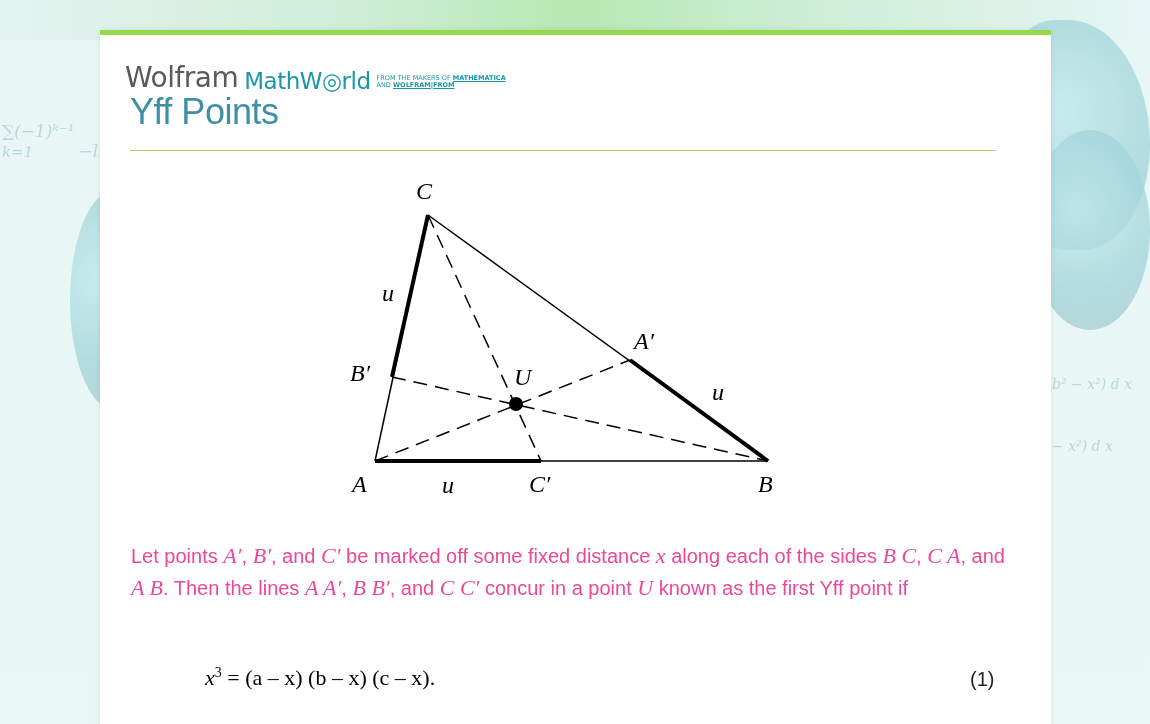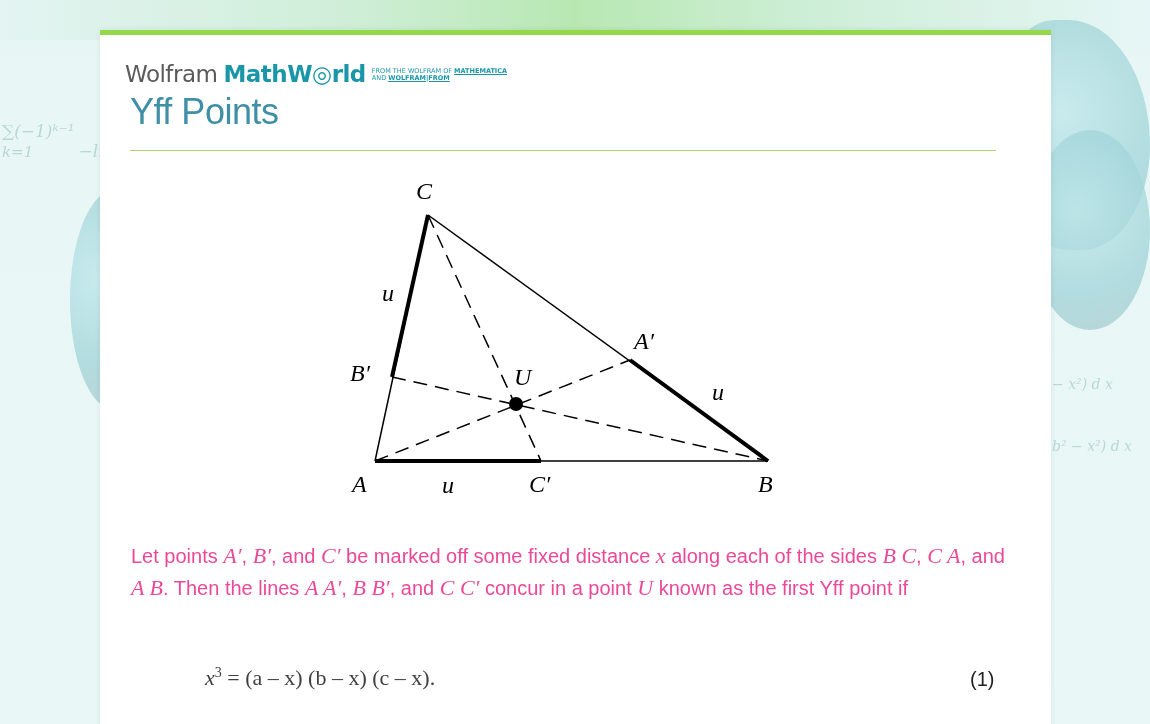--- a/index.html
+++ b/index.html
@@ -6,56 +6,56 @@
   body{width:1150px;height:724px;overflow:hidden;position:relative;
     background:linear-gradient(180deg,#dff3ec 0%,#e8f7f6 8%,#e9f7f7 100%);
     font-family:"DejaVu Sans","Liberation Sans",sans-serif;}
   .bg-top{position:absolute;left:0;top:0;width:1150px;height:40px;
     background:linear-gradient(90deg,#e3f4f2 0%,#cfeed8 30%,#b8e8b2 50%,#cdeed6 70%,#e6f6f6 100%);}
   .bg-math{position:absolute;color:#b9d7d7;font-family:"DejaVu Serif",serif;font-style:italic;margin-top:35px;}
   .blob{position:absolute;border-radius:50%;background:radial-gradient(circle at 40% 40%,#bfe7ea,#9fd3d8 60%,#a9c9cc);opacity:.75;}
   .card{position:absolute;left:100px;top:30px;width:951px;height:700px;background:#fff;
     border-top:5px solid #94d94a;box-shadow:0 0 6px rgba(0,0,0,.08);}
   .brand{position:absolute;left:25px;top:26px;display:flex;align-items:flex-end;gap:6px;}
-  .brand-wolfram{font-size:23px;color:#5a5a5a;letter-spacing:-.5px;}
-  .brand-mw{font-size:23px;color:#1996a8;letter-spacing:-.5px;font-weight:bold;}
+  .brand-wolfram{font-size:28px;color:#5a5a5a;letter-spacing:-.5px;}
+  .brand-mw{font-size:23px;color:#1996a8;letter-spacing:-.5px;}
   .brand-tag{font-size:6.5px;line-height:7px;color:#1996a8;margin-bottom:5px;}
   .brand-tag b{font-weight:bold;text-decoration:underline;}
   .title{position:absolute;left:30px;top:56px;font-size:36px;color:#3f8fa6;font-family:"Liberation Sans",sans-serif;letter-spacing:-.5px;}
   .rule{position:absolute;left:30px;top:115px;width:866px;height:1px;background:#a6d86a;}
   .fig{position:absolute;left:0;top:-5px;}
   .body-text{position:absolute;left:31px;top:505px;width:880px;font-size:20px;line-height:32px;color:#ec4899;font-family:"Liberation Sans",sans-serif;}
   .m{font-family:"Liberation Serif","DejaVu Serif",serif;font-style:italic;font-size:22px;}
-  .eq{position:absolute;left:105px;top:630px;font-family:"Liberation Serif",serif;font-size:22px;color:#404040;}
+  .eq{position:absolute;left:105px;top:630px;font-family:"Liberation Serif",serif;font-size:22px;color:#000000;}
   .eq i{font-style:italic;}
   .eqnum{position:absolute;left:870px;top:633px;font-size:20px;color:#222;font-family:"Liberation Sans",sans-serif;}
 </style>
 </head>
 <body>
 
 <div class="bg-top"></div>
 <div class="blob" style="left:70px;top:190px;width:90px;height:220px;"></div>
 <div class="blob" style="left:1000px;top:20px;width:150px;height:230px;border-radius:40% 60% 50% 50%;"></div>
 <div class="blob" style="left:1030px;top:130px;width:120px;height:200px;"></div>
 <div class="bg-math" style="left:2px;top:86px;font-size:17px;">
   <span>∑(−1)ᵏ⁻¹</span><br>
   <span style="font-size:15px">k=1</span>
   <span style="margin-left:40px">−ln</span>
 </div>
 <div class="bg-math" style="left:1052px;top:318px;font-size:14px;line-height:62px;">
+  <div>b² − x²)  d x</div>
   <div>− x²)  d x</div>
-  <div>b² − x²)  d x</div>
 </div>
 
 <div class="card">
   <div class="brand">
     <span class="brand-wolfram">Wolfram</span>
     <span class="brand-mw">MathW◎rld</span>
     <span class="brand-tag">
-      <span>FROM THE WOLFRAM OF </span><b>MATHEMATICA</b><br>
+      <span>FROM THE MAKERS OF </span><b>MATHEMATICA</b><br>
       <span>AND </span><b>WOLFRAM|FROM</b>
     </span>
   </div>
   <div class="title">Yff Points</div>
   <div class="rule"></div>
 
   <svg class="fig" width="951" height="500" viewBox="100 30 951 500" style="left:0;top:0;">
     <g stroke="#000" fill="none">
       <line x1="375" y1="456" x2="768" y2="456" stroke-width="1.5"></line>
       <line x1="375" y1="456" x2="428" y2="210" stroke-width="1.5"></line>

